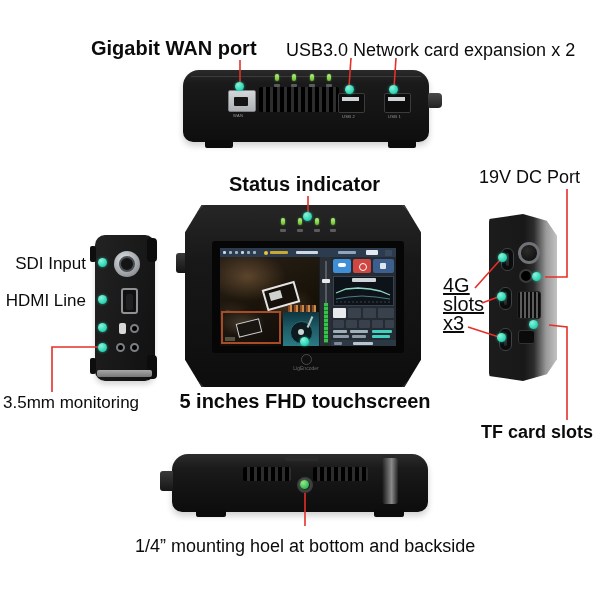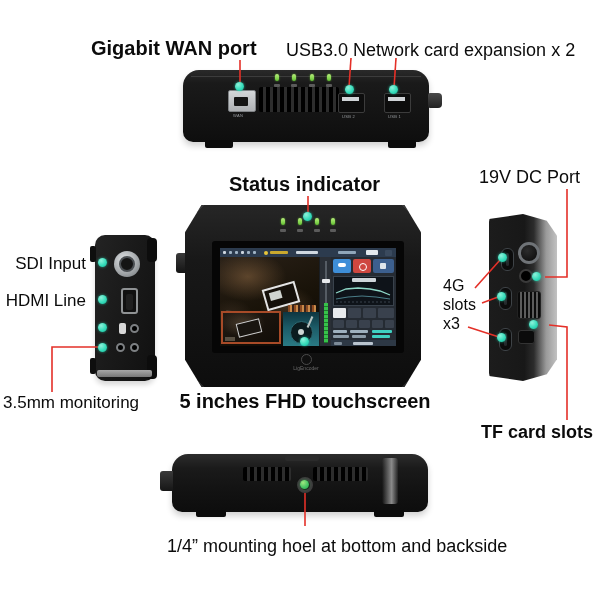--- a/index.html
+++ b/index.html
@@ -37,31 +37,31 @@
 
   <div class="lbl bold" style="left:91px;top:37px;">Gigabit WAN port</div>
   <div class="lbl" style="left:286px;top:40px;font-size:18px;">USB3.0 Network card expansion x 2</div>
   <div class="lbl bold" style="left:229px;top:173px;">Status indicator</div>
   <div class="lbl" style="left:479px;top:167px;">19V DC Port</div>
 
   <div class="lbl" style="left:0;top:254px;width:86px;text-align:right;font-size:17px;">SDI Input</div>
   <div class="lbl" style="left:0;top:291px;width:86px;text-align:right;font-size:17px;">HDMI Line</div>
   <div class="lbl" style="left:3px;top:393px;font-size:17px;text-align:right;">3.5mm monitoring</div>
 
-  <div style="position:absolute;left:443px;top:276px;font-size:16px;line-height:19px;color:#0b0b0b;">
+  <div style="position:absolute;left:443px;top:276px;font-size:20px;line-height:19px;color:#0b0b0b;text-decoration:underline;">
     <div>4G</div>
     <div>slots</div>
     <div>x3</div>
   </div>
   <div class="lbl" style="left:481px;top:422px;font-weight:bold;">TF card slots</div>
 
   <div style="position:absolute;left:150px;top:391px;width:310px;text-align:center;font-weight:bold;font-size:20px;line-height:21px;color:#0b0b0b;">
     <div>5 inches FHD touchscreen</div>
   </div>
-  <div class="lbl" style="left:135px;top:536px;margin-left:32px;">1/4” mounting hoel at bottom and backside</div>
+  <div class="lbl" style="left:135px;top:536px;">1/4” mounting hoel at bottom and backside</div>
 
   <svg class="abs" width="600" height="600" style="left:0;top:0;z-index:30;pointer-events:none;">
     <g stroke="#e43028" stroke-width="1.6" fill="none">
       <polyline points="240,60 240,84"></polyline>
       <polyline points="351,58 349,87"></polyline>
       <polyline points="396,58 394,88"></polyline>
       <polyline points="308,196 308,213"></polyline>
       <polyline points="567,189 567,277 545,277"></polyline>
       <polyline points="52,392 52,347 99,347"></polyline>
       <polyline points="475,288 500,260"></polyline>

